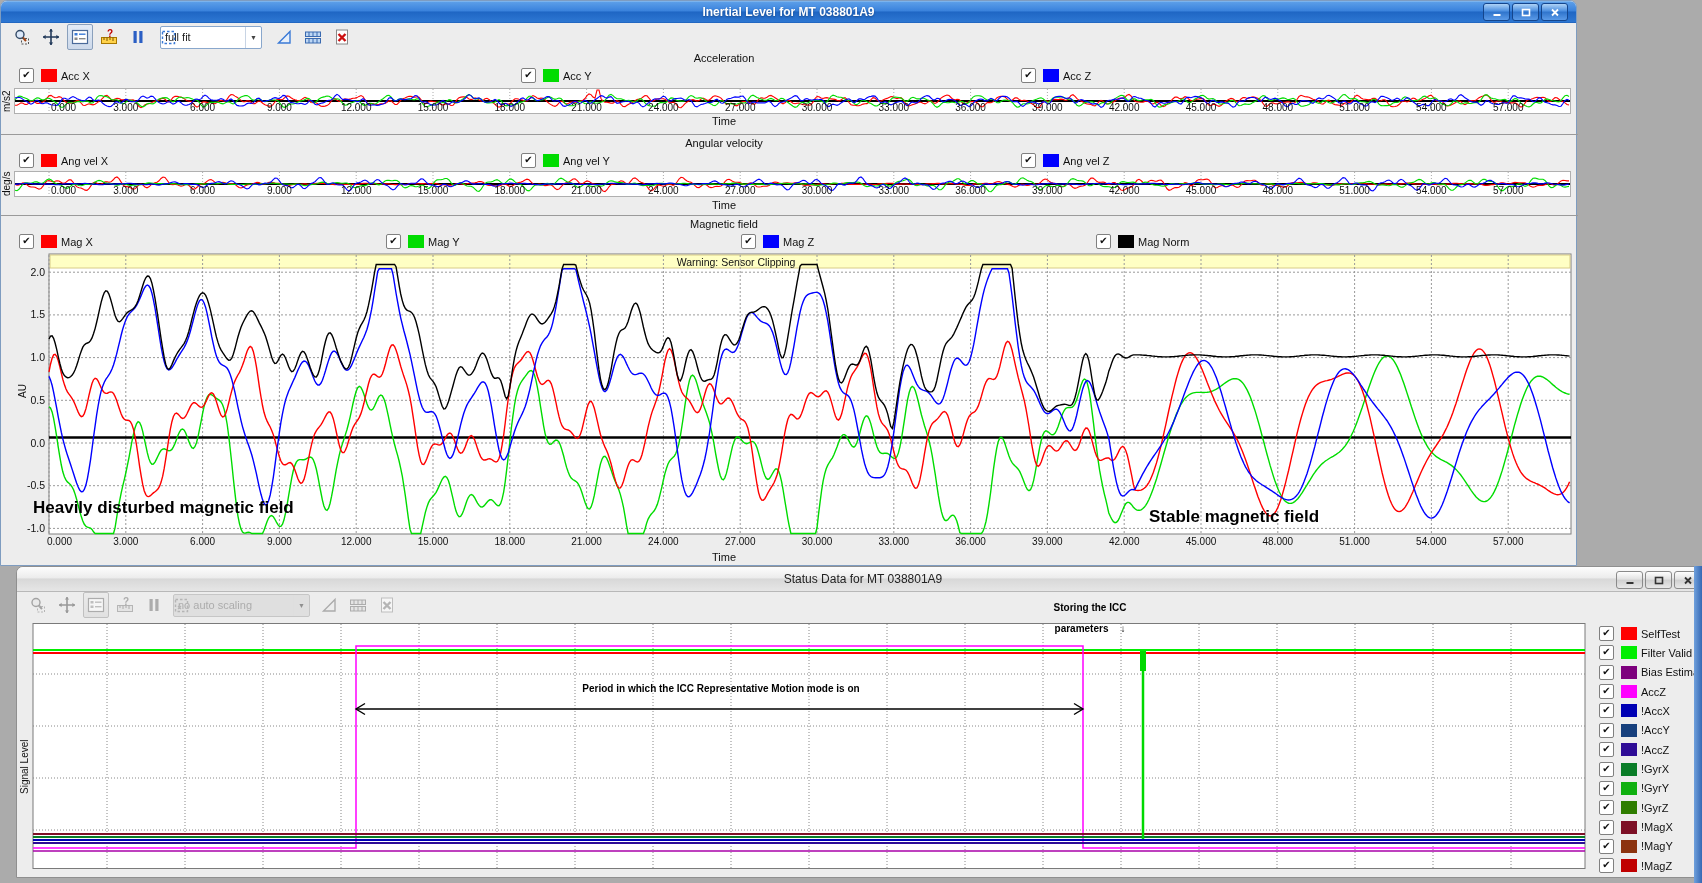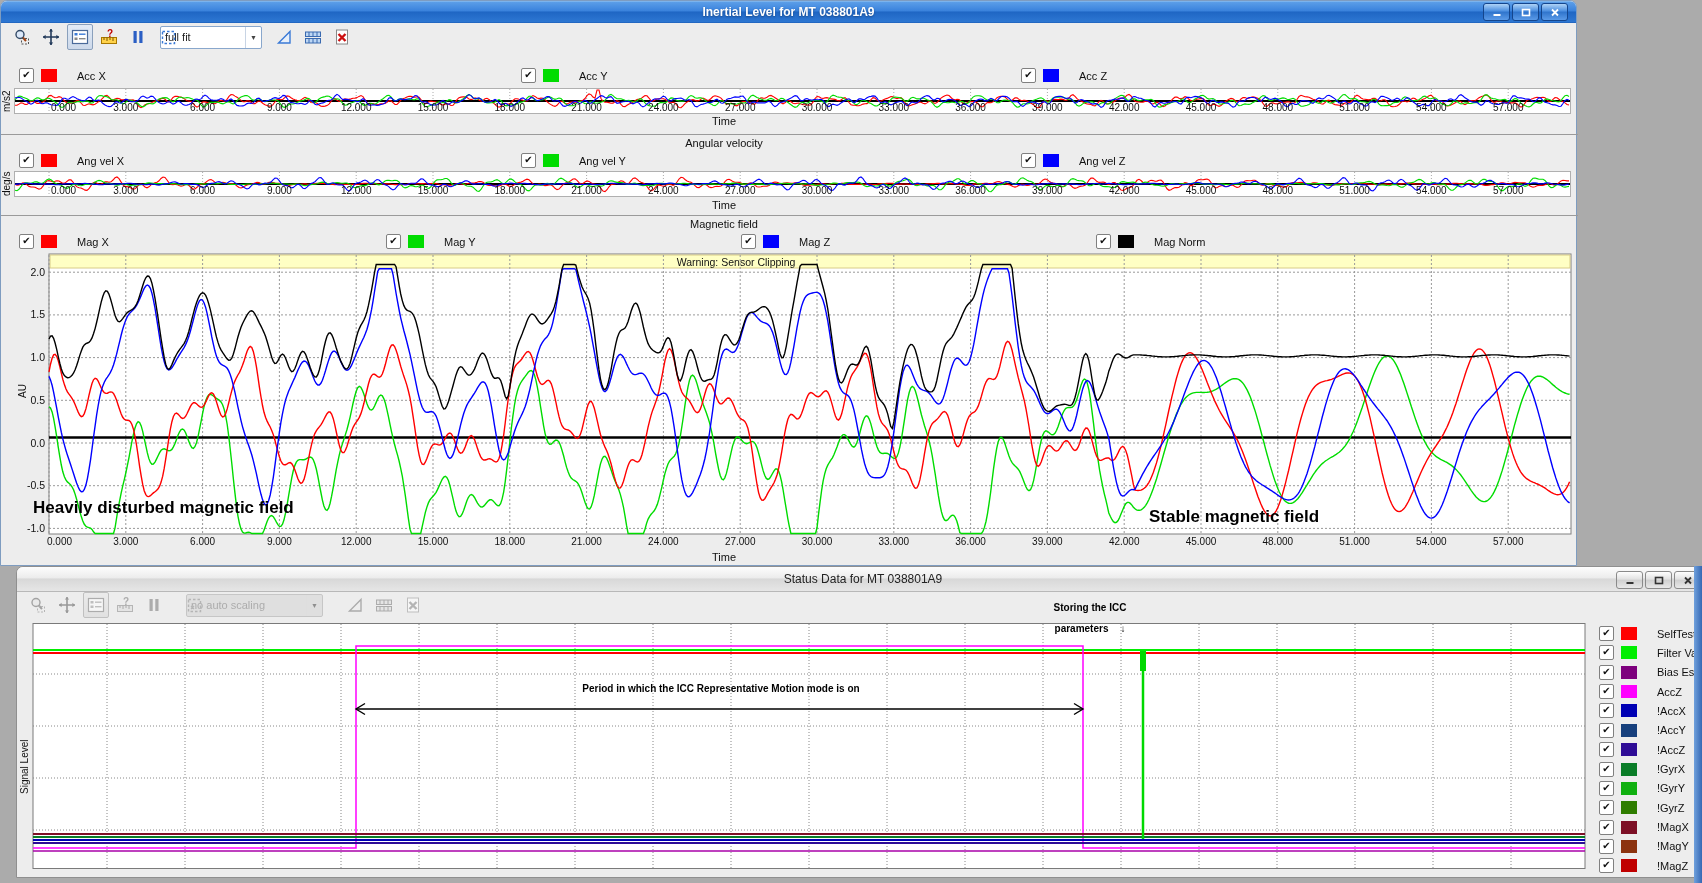--- a/index.html
+++ b/index.html
@@ -20,21 +20,21 @@
   .combo{height:21px;background:#fff;border:1px solid #89a7cc;border-radius:2px;display:flex;align-items:center;font-size:11px;color:#222;}
   .combo .arrow{margin-left:auto;width:15px;align-self:stretch;display:flex;align-items:center;justify-content:center;border-left:1px solid #c8d4e4;font-size:7px;color:#444;}
   .disabledbar{filter:grayscale(1);opacity:.55;}
   .ptitle,.ptime{position:absolute;left:0;width:1446px;text-align:center;font-size:11px;color:#111;}
   .sep{position:absolute;left:0;width:1577px;height:0;border-top:1px solid #9a9a9a;}
   .vlabel{position:absolute;writing-mode:vertical-rl;transform:rotate(180deg);font-size:10px;color:#111;text-align:center;}
   .legend-row{position:absolute;left:0;width:1570px;height:17px;}
   .litem{position:absolute;top:0;display:flex;align-items:center;height:17px;}
   .cb{width:13px;height:13px;background:#fff;border:1px solid #808080;border-radius:2px;font-size:10px;line-height:12px;text-align:center;color:#111;}
   .sw{width:16px;height:13px;margin-left:7px;display:inline-block;}
-  .ll{margin-left:20px;font-size:11px;color:#111;white-space:nowrap;}
+  .ll{margin-left:4px;font-size:11px;color:#111;white-space:nowrap;}
   .annot{position:absolute;font-weight:bold;color:#000;white-space:nowrap;}
   .annot.big{font-size:17px;}
   .annot.mid{font-size:10px;}
   #mag-ticks span,#acc-ticklabels{font-size:10px;color:#111;}
   #mag-ticks span{position:absolute;width:50px;text-align:center;}
   #status-legend .litem{position:absolute;left:0;}
   #right-strip{position:absolute;left:1694px;top:566px;width:8px;height:317px;background:linear-gradient(90deg,#6fa0dc,#3568b4);}
   svg{position:absolute;}
   .icon{display:block;}
 </style>
@@ -121,20 +121,21 @@
           </svg>
         </span>
       <span class="tbtn">
           <svg class="icon" width="18" height="18">
             <rect x="3.5" y="2" width="11" height="14" fill="#fff" stroke="#888" stroke-width="1"></rect>
             <path d="M5.5 6 L12.5 13 M12.5 6 L5.5 13" stroke="#cc1010" stroke-width="2.4"></path>
           </svg>
         </span>
     </div>
 
+    <div class="ptitle" style="top:51px;">Acceleration</div>
     <div class="legend-row" id="legend-acc" style="top:66px;">
         <span class="litem" style="left:18px">
           <span class="cb">✔</span>
           <span class="sw" style="background:#ff0000"></span>
           <span class="ll">Acc X</span>
         </span>
         <span class="litem" style="left:520px">
           <span class="cb">✔</span>
           <span class="sw" style="background:#00dc00"></span>
           <span class="ll">Acc Y</span>
@@ -411,21 +412,21 @@
             <path d="M4 9.5 V12 M7 9.5 V13 M10 9.5 V12 M13 9.5 V13" stroke="#777" stroke-width="1"></path>
             <text x="7" y="9" font-size="10" font-weight="bold" fill="#777" font-family="Liberation Sans, sans-serif">?</text>
           </svg>
         </span>
       <span class="tbtn">
           <svg class="icon" width="18" height="18">
             <rect x="4.5" y="3" width="3.2" height="12" fill="#777"></rect>
             <rect x="10.3" y="3" width="3.2" height="12" fill="#777"></rect>
           </svg>
         </span>
-      <span class="combo" style="width:135px;margin:0 16px;border-color:#a8a8a8;color:#777;background:#86efac;">
+      <span class="combo" style="width:135px;margin:0 3px;border-color:#a8a8a8;color:#777;background:#86efac;">
         <svg class="icon" width="15" height="15">
             <rect x="1.5" y="1.5" width="12" height="12" fill="none" stroke="#888" stroke-width="1.4" stroke-dasharray="2.5 2"></rect>
             <path d="M4 11 L7 8 M4 8 L7 11" stroke="#888" stroke-width="1.2"></path>
           </svg>
         <span style="margin-left:4px;">no auto scaling</span>
         <span class="arrow">▼</span>
       </span>
       <span class="tbtn">
           <svg class="icon" width="18" height="18">
             <path d="M3.5 15 L15 15 L15 3.5 Z" fill="#eee" stroke="#777" stroke-width="1.4"></path>

